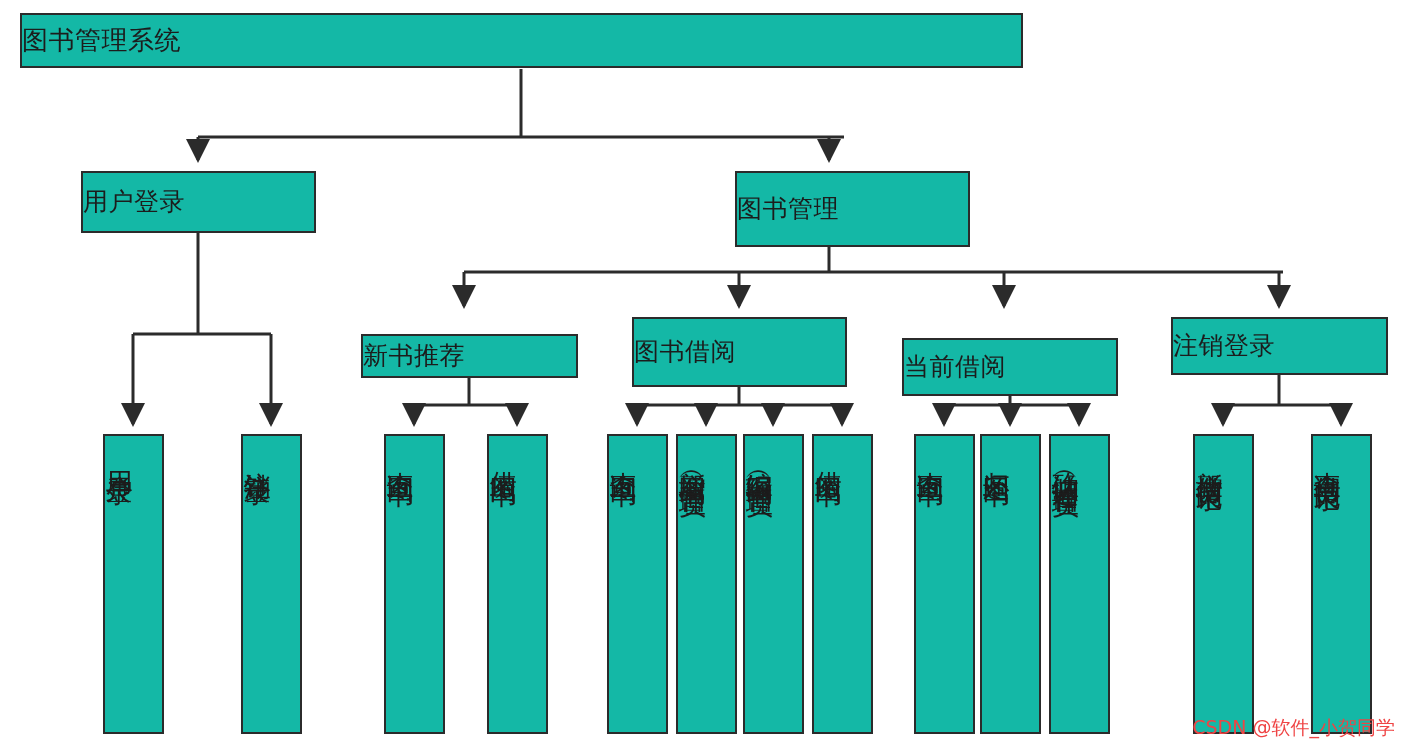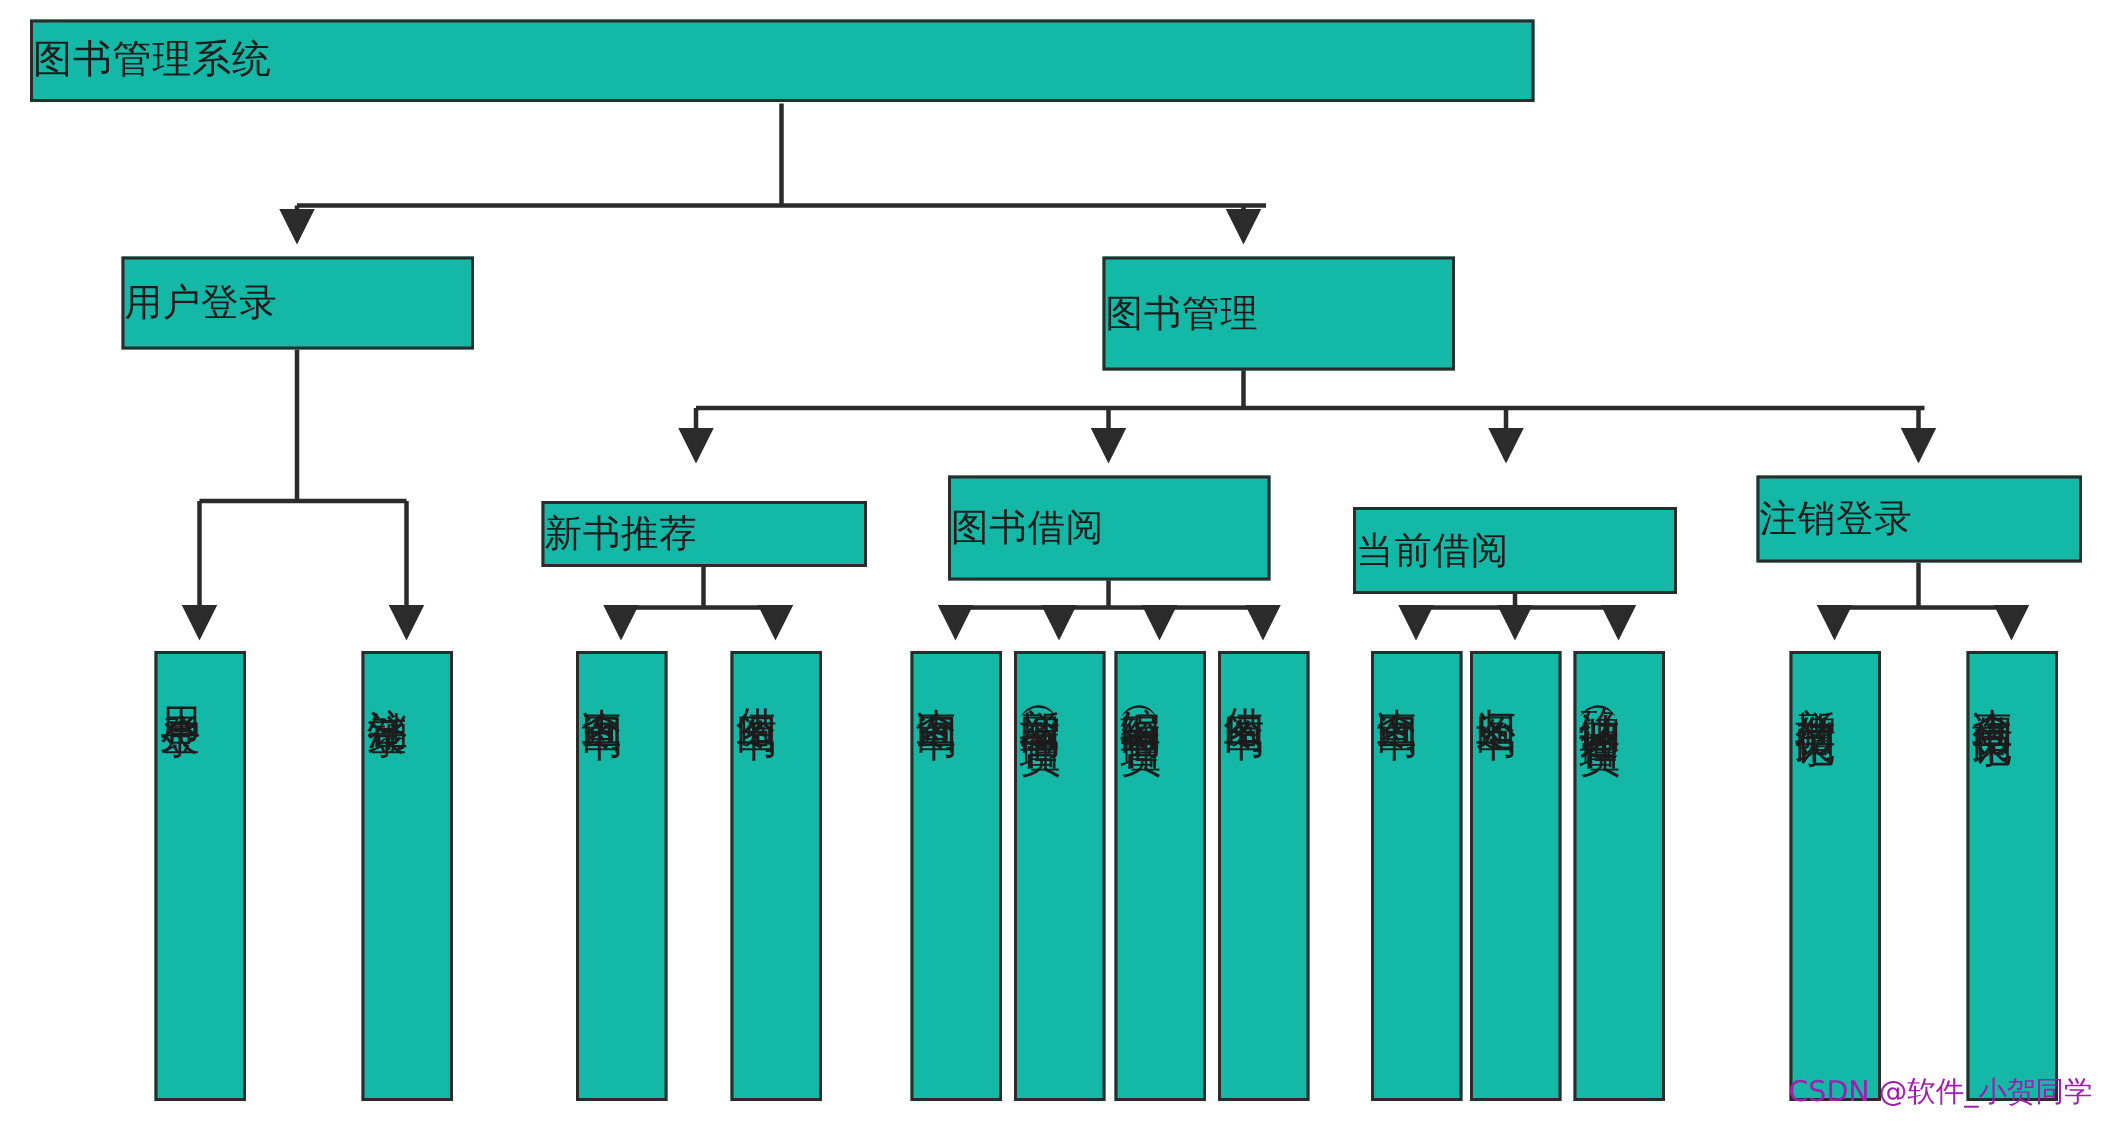--- a/index.html
+++ b/index.html
@@ -57,21 +57,21 @@
     font-size: 27px;
     line-height: 1.05;
     letter-spacing: 3px;
     white-space: nowrap;
   }
   #watermark {
     position: absolute;
     right: 10px;
     bottom: 6px;
     font-size: 19px;
-    color: #a21caf;
+    color: #ef4444;
     font-family: "DejaVu Sans", "Liberation Sans", sans-serif;
     white-space: nowrap;
     user-select: none;
   }
 </style>
 </head>
 <body>
 
 <div id="canvas">
 

